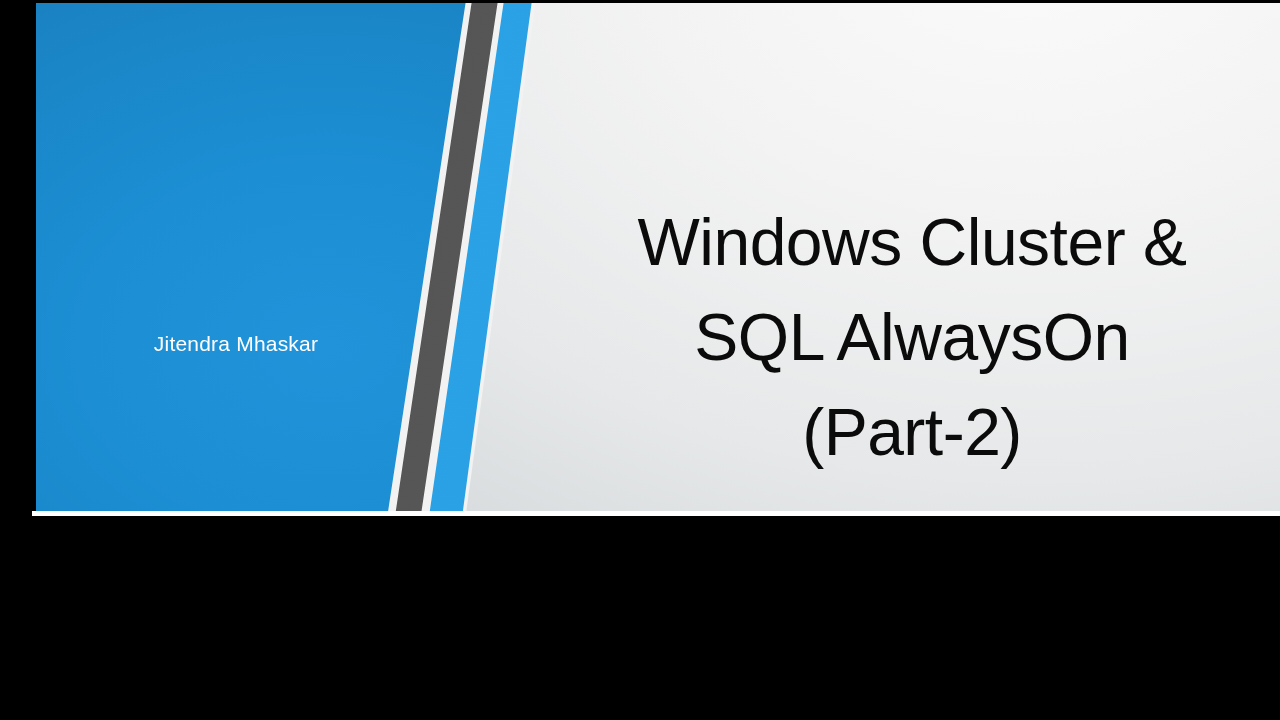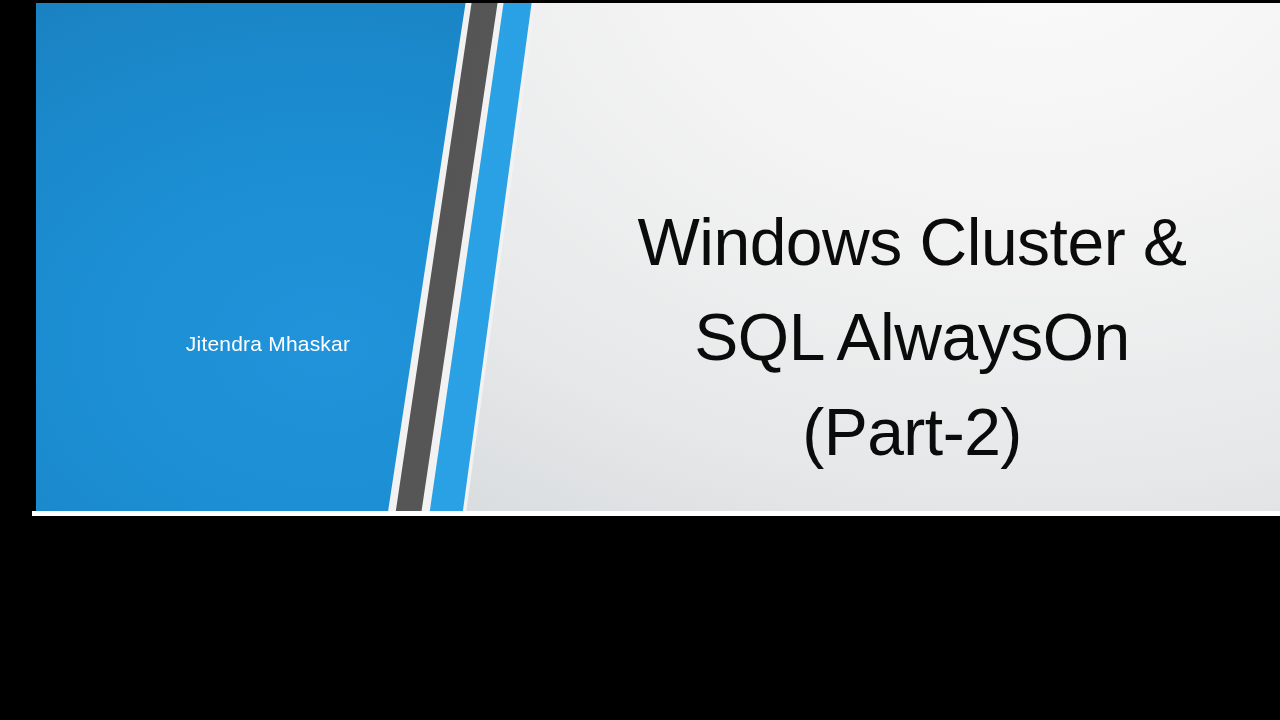--- a/index.html
+++ b/index.html
@@ -97,21 +97,21 @@
     text-align: center;
     color: #0b0b0b;
     font-size: 66px;
     line-height: 1.44;
     font-weight: 400;
     letter-spacing: -0.5px;
     white-space: pre-line;
   }
   .subtitle-block {
     position: absolute;
-    left: 56px;
+    left: 24px;
     top: 330px;
     width: 360px;
     text-align: center;
     color: #ffffff;
     font-size: 21px;
     line-height: 1.35;
     font-weight: 400;
     letter-spacing: 0.2px;
   }
 

